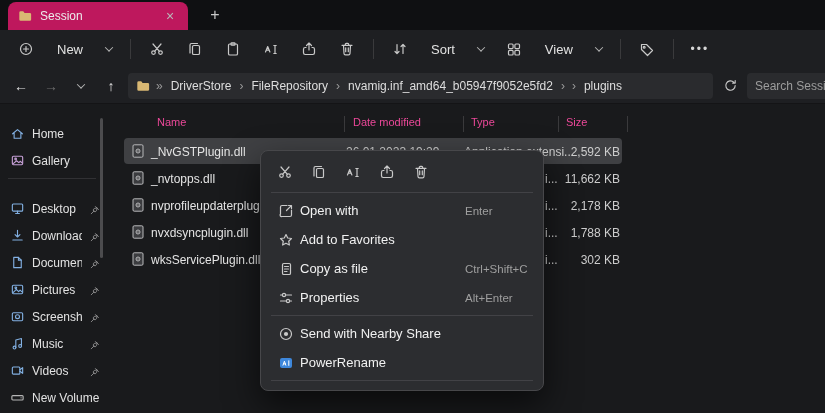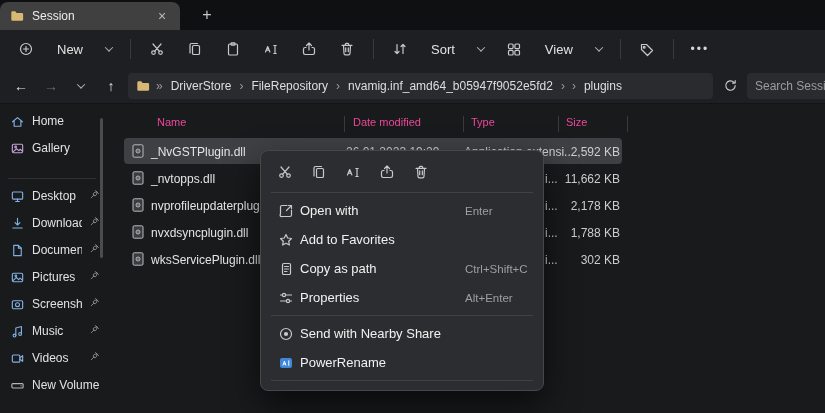--- a/index.html
+++ b/index.html
@@ -2,21 +2,21 @@
 <html><head>
 <meta charset="utf-8">
 <style>
   *{box-sizing:border-box;margin:0;padding:0}
   html,body{width:825px;height:413px;background:#0f1012}
   body{font-family:"Liberation Sans",sans-serif;overflow:hidden}
   .window{position:relative;width:825px;height:413px;background:#191a1c;overflow:hidden;color:#e6e6e6}
 
   
   .tabbar{position:absolute;top:0;left:0;right:0;height:30px;background:#0f1012;display:flex;align-items:flex-end}
-  .tab{display:flex;align-items:center;gap:8px;height:28px;padding:0 8px 0 10px;background:#404040;border-radius:8px 8px 0 0;width:180px}
+  .tab{display:flex;align-items:center;gap:8px;height:28px;margin-left:8px;padding:0 8px 0 10px;background:#be185d;border-radius:8px 8px 0 0;width:180px}
   .tab-title{font-size:12px;color:#ececec;flex:1;white-space:nowrap;overflow:hidden}
   .tab-close{font-size:14px;color:#b9b9b9;width:20px;height:20px;display:flex;align-items:center;justify-content:center;border-radius:4px;cursor:default}
   .newtab{color:#c9c9c9;font-size:16px;margin-left:16px;margin-bottom:6px;width:22px;text-align:center}
 
   
   .toolbar{position:absolute;top:30px;left:0;right:0;height:38px;background:#1e1f22;display:flex;align-items:center;padding:0 8px;gap:2px}
   .tbtn{display:flex;align-items:center;gap:23px;padding:5px 10px;border-radius:4px;font-size:13px;color:#e2e2e2}
   .icbtn{width:36px;height:30px;display:flex;align-items:center;justify-content:center;border-radius:4px}
   .tsep{width:1px;height:20px;background:#3a3a3c;margin:0 6px}
   .chev{display:inline-block;width:6px;height:6px;border-right:1.4px solid #b5b5b5;border-bottom:1.4px solid #b5b5b5;transform:rotate(45deg) translate(-1px,-1px)}
@@ -28,21 +28,21 @@
   .navbtn.disabled{color:#6d6d6d}
   .crumbbar{flex:1;height:26px;background:#2a2b2e;border-radius:4px;display:flex;align-items:center;padding:0 8px;gap:5px;font-size:12px;color:#dedede;min-width:0;overflow:hidden}
   .crumb{white-space:nowrap;padding:2px 2px;border-radius:3px}
   .crumb-sep{color:#9a9a9a;padding:0 1px;flex:none}
   .searchbox{width:110px;height:26px;background:#2a2b2e;border-radius:4px;flex:none;display:flex;align-items:center;padding:0 8px;margin-right:-40px}
   .searchbox input{background:transparent;border:0;outline:0;color:#cfcfcf;font-size:12px;width:100%}
   .searchbox input::placeholder{color:#9c9c9c}
 
   
   .sidebar{position:absolute;top:104px;left:0;width:104px;bottom:0;padding-top:10px}
-  .side-item{display:flex;align-items:flex-start;gap:7px;height:27px;padding:0 4px 0 10px;border-radius:4px;font-size:12px;color:#e2e2e2}
+  .side-item{display:flex;align-items:flex-end;gap:7px;height:27px;padding:0 4px 0 10px;border-radius:4px;font-size:12px;color:#e2e2e2}
   .side-item .lbl{flex:1;white-space:nowrap;overflow:hidden}
   .side-sep{height:1px;background:#313134;margin:10px 8px}
   .side-scroll{position:absolute;top:14px;right:1px;width:3px;height:140px;background:#4c4c4e;border-radius:2px}
   .pin{flex:none;opacity:.85}
 
   
   .main{position:absolute;top:104px;left:104px;right:0;bottom:0}
   .cols{position:absolute;top:8px;left:7px;right:0;height:24px;font-size:11px;color:#ec4899}
   .colhead{position:absolute;top:4px;white-space:nowrap}
   .colsep{position:absolute;top:4px;width:1px;height:16px;background:#3a3a3c}
@@ -437,21 +437,21 @@
       <span>Add to Favorites</span>
       <span class="sc"></span>
     </div>
     <div class="mi">
       <span class="micon">
         <svg class="ic" width="16" height="16" viewBox="0 0 16 16">
             <rect x="4.5" y="2.5" width="8" height="11" rx="1.3"></rect>
             <path d="M6.5 5.5h4M6.5 8h4M6.5 10.5h2.5"></path>
           </svg>
       </span>
-      <span>Copy as path</span>
+      <span>Copy as file</span>
       <span class="sc">Ctrl+Shift+C</span>
     </div>
     <div class="mi">
       <span class="micon">
         <svg class="ic" width="16" height="16" viewBox="0 0 16 16">
             <path d="M2.5 5h11M2.5 11h11"></path>
             <circle cx="6" cy="5" r="1.6" fill="#2c2d30"></circle>
             <circle cx="10" cy="11" r="1.6" fill="#2c2d30"></circle>
           </svg>
       </span>

